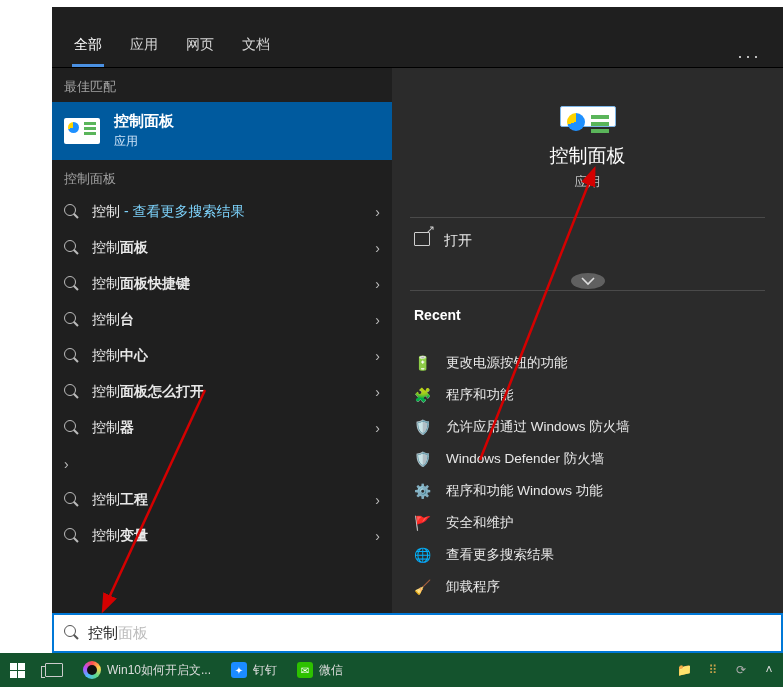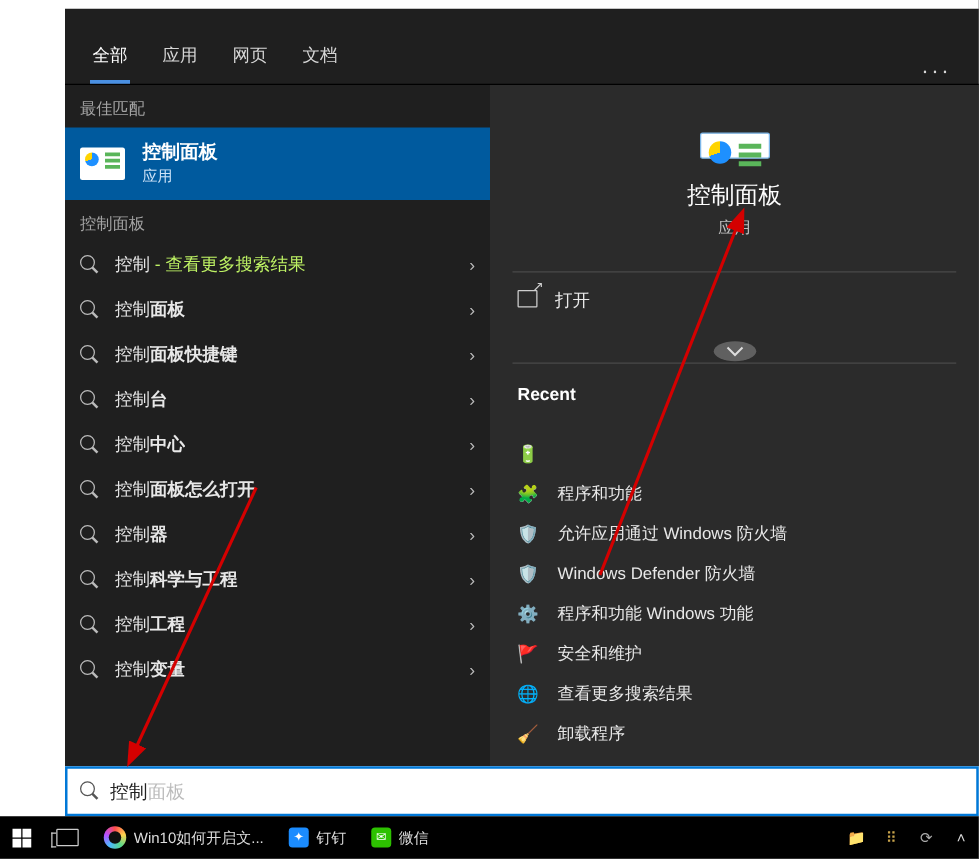--- a/index.html
+++ b/index.html
@@ -25,21 +25,21 @@
 .bm-text .s { font-size: 12px; color: #cde3f8; margin-top: 2px; }
 
 .search-list { flex: 1; overflow: hidden; }
 .sitem { display: flex; align-items: center; height: 36px; padding: 0 12px; cursor: pointer; color: #e8e8e8; font-size: 14px; justify-content: space-between; }
 .sitem .left { display: flex; align-items: center; gap: 12px; min-width: 0; }
 .mag { width: 16px; height: 16px; flex: none; position: relative; }
 .mag::before { content: ""; position: absolute; width: 10px; height: 10px; border: 1.6px solid #bbb; border-radius: 50%; left: 0; top: 0; }
 .mag::after { content: ""; position: absolute; width: 6px; height: 1.6px; background: #bbb; transform: rotate(45deg); left: 9px; top: 11px; }
 .sitem .txt { white-space: nowrap; overflow: hidden; text-overflow: ellipsis; }
 .sitem .txt b { font-weight: 700; }
-.sitem .hint { color: #bef264; }
+.sitem .hint { color: #7dd3fc; }
 .chev { color: #bbb; font-size: 14px; }
 
 .right-col { flex: 1; background: #2b2b2b; padding: 24px 18px 10px; display: flex; flex-direction: column; position: relative; overflow: hidden; }
 .big-icon { width: 56px; height: 44px; background: #fff; border-radius: 2px; margin: 14px auto 16px; position: relative; border: 1px solid #7db6e8; }
 .big-icon::before { content: ""; position: absolute; width: 18px; height: 18px; border-radius: 50%; background: conic-gradient(#1e90ff 0 70%, #ffd400 70% 100%); left: 6px; top: 6px; }
 .big-icon::after { content: ""; position: absolute; right: 6px; top: 8px; width: 18px; height: 4px; background: #5ab55a; box-shadow: 0 7px 0 #5ab55a, 0 14px 0 #5ab55a; }
 .preview-title { text-align: center; font-size: 19px; color: #fff; }
 .preview-sub { text-align: center; font-size: 13px; color: #bfbfbf; margin-top: 4px; }
 
 .hr { height: 1px; background: #4a4a4a; margin-top: 26px; }
@@ -53,21 +53,21 @@
 .ric { width: 18px; height: 18px; flex: none; display: flex; align-items: center; justify-content: center; font-size: 14px; }
 
 .arrow { position: absolute; pointer-events: none; z-index: 50; }
 
 .searchbar { position: absolute; left: 52px; right: 0; top: 613px; height: 40px; background: #fff; border: 2px solid #0078d7; display: flex; align-items: center; padding: 0 10px; gap: 8px; }
 .searchbar .mag::before { border-color: #555; }
 .searchbar .mag::after { background: #555; }
 .sb-text { font-size: 15px; color: #222; }
 .sb-ghost { color: #bbb; }
 
-.taskbar { position: absolute; left: 0; right: 0; bottom: 0; height: 34px; background: #000000; display: flex; align-items: center; color: #ddd; font-size: 12px; }
+.taskbar { position: absolute; left: 0; right: 0; bottom: 0; height: 34px; background: #14532d; display: flex; align-items: center; color: #ddd; font-size: 12px; }
 .tb-btn { height: 100%; display: flex; align-items: center; padding: 0 10px; cursor: pointer; gap: 6px; }
 .win-logo { width: 15px; height: 15px; display: grid; grid-template: 1fr 1fr / 1fr 1fr; gap: 1px; }
 .win-logo span { background: #fff; }
 .taskview { width: 18px; height: 14px; border: 1.5px solid #ccc; border-radius: 1px; position: relative; }
 .taskview::after { content: ""; position: absolute; left: -5px; top: 2px; width: 3px; height: 10px; border: 1.5px solid #ccc; border-right: none; }
 .swirl { width: 18px; height: 18px; border-radius: 50%; background: conic-gradient(#ff4d4d,#ffd24d,#59d98a,#4db8ff,#b74dff,#ff4d4d); position: relative; }
 .swirl::after { content: ""; position: absolute; inset: 4px; background: #101010; border-radius: 50%; }
 .dd-ic { width: 16px; height: 16px; background: #1b8cff; border-radius: 3px; display: flex; align-items: center; justify-content: center; color: #fff; font-size: 10px; }
 .wc-ic { width: 16px; height: 16px; background: #2dc100; border-radius: 3px; display: flex; align-items: center; justify-content: center; color: #fff; font-size: 10px; }
 .task-label { max-width: 110px; white-space: nowrap; overflow: hidden; text-overflow: ellipsis; }
@@ -149,24 +149,20 @@
             <span class="chev">›</span>
           </div>
           <div class="sitem">
             <span class="left">
               <span class="mag"></span>
               <span class="txt">控制<b>器</b><span class="hint"></span></span>
             </span>
             <span class="chev">›</span>
           </div>
           <div class="sitem">
-            <span class="left">
-              <span class="mag"></span>
-              <span class="txt">控制<b>科学与工程</b><span class="hint"></span></span>
-            </span>
             <span class="chev">›</span>
           </div>
           <div class="sitem">
             <span class="left">
               <span class="mag"></span>
               <span class="txt">控制<b>工程</b><span class="hint"></span></span>
             </span>
             <span class="chev">›</span>
           </div>
           <div class="sitem">
@@ -191,20 +187,21 @@
       <div class="hr"></div>
       <div class="expand-circle">
         <svg width="16" height="16" viewBox="0 0 16 16">
             <path d="M2 5l6 6 6-6" stroke="#ddd" stroke-width="1.6" fill="none"></path>
           </svg>
       </div>
       <div class="recent-h">Recent</div>
       <div id="recent-list">
           <div class="ritem">
             <span class="ric">🔋</span>
+            <span>更改电源按钮的功能</span>
           </div>
           <div class="ritem">
             <span class="ric">🧩</span>
             <span>程序和功能</span>
           </div>
           <div class="ritem">
             <span class="ric">🛡️</span>
             <span>允许应用通过 Windows 防火墙</span>
           </div>
           <div class="ritem">

